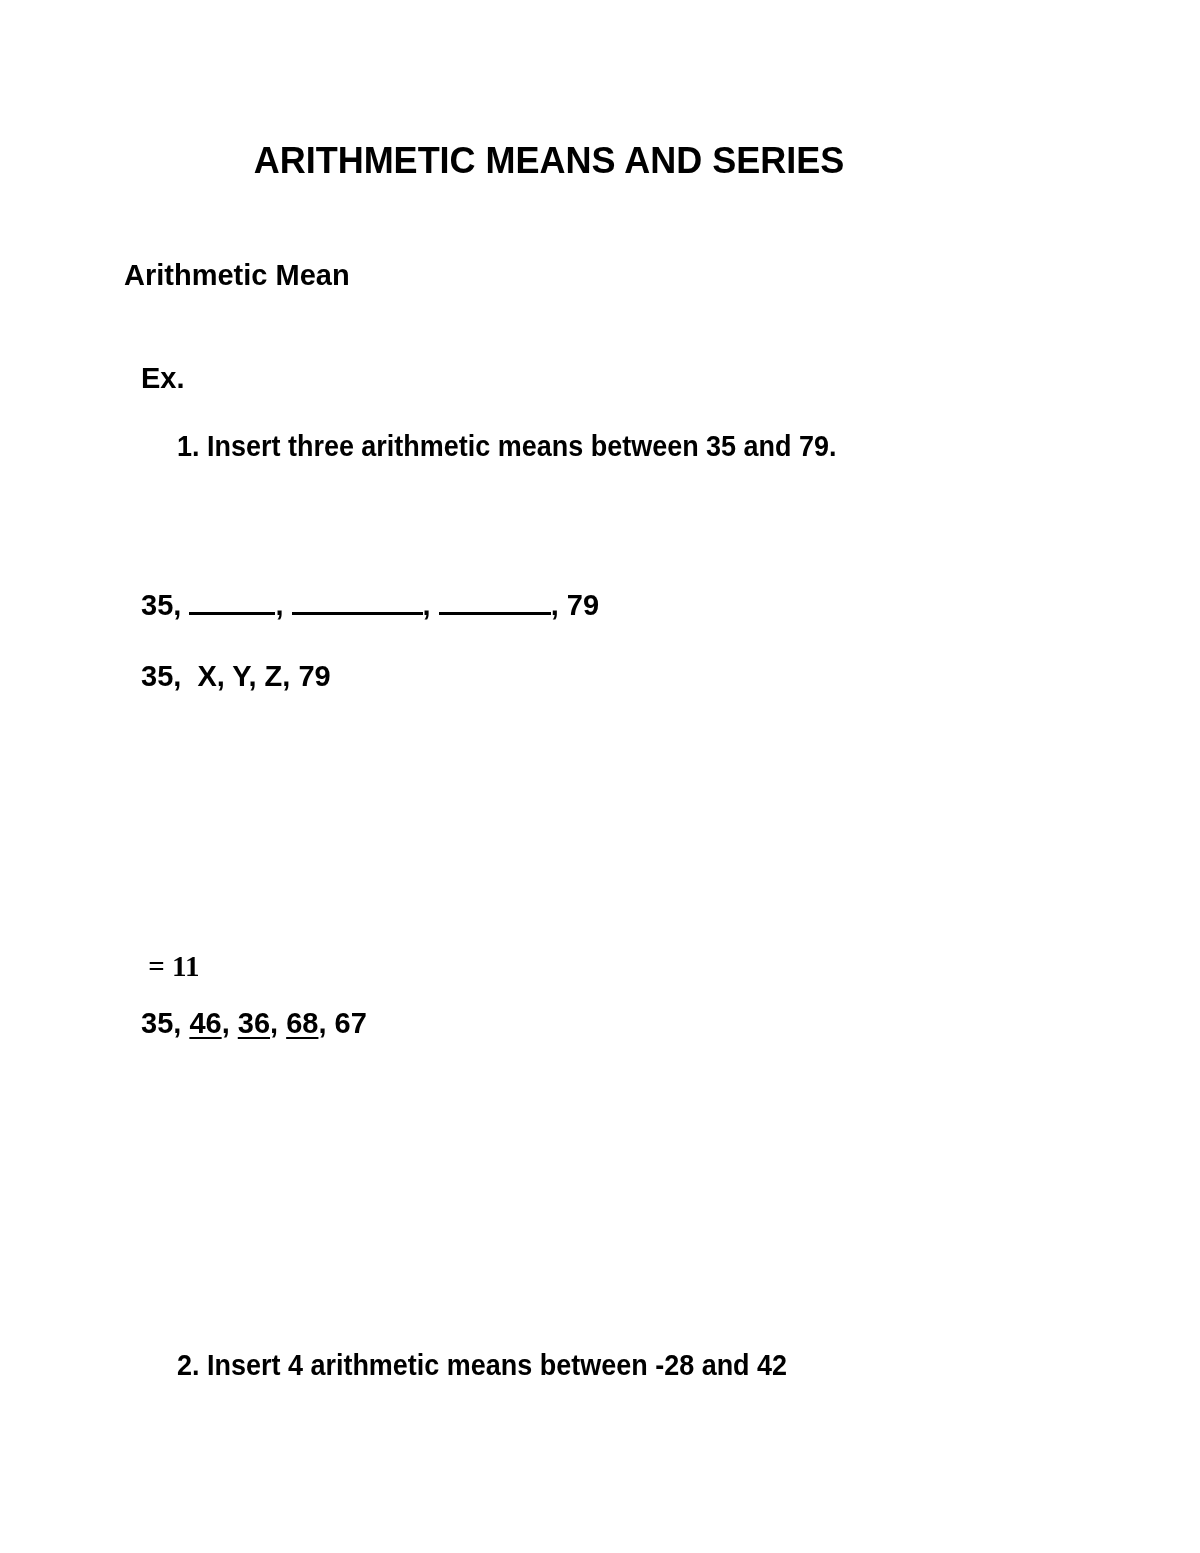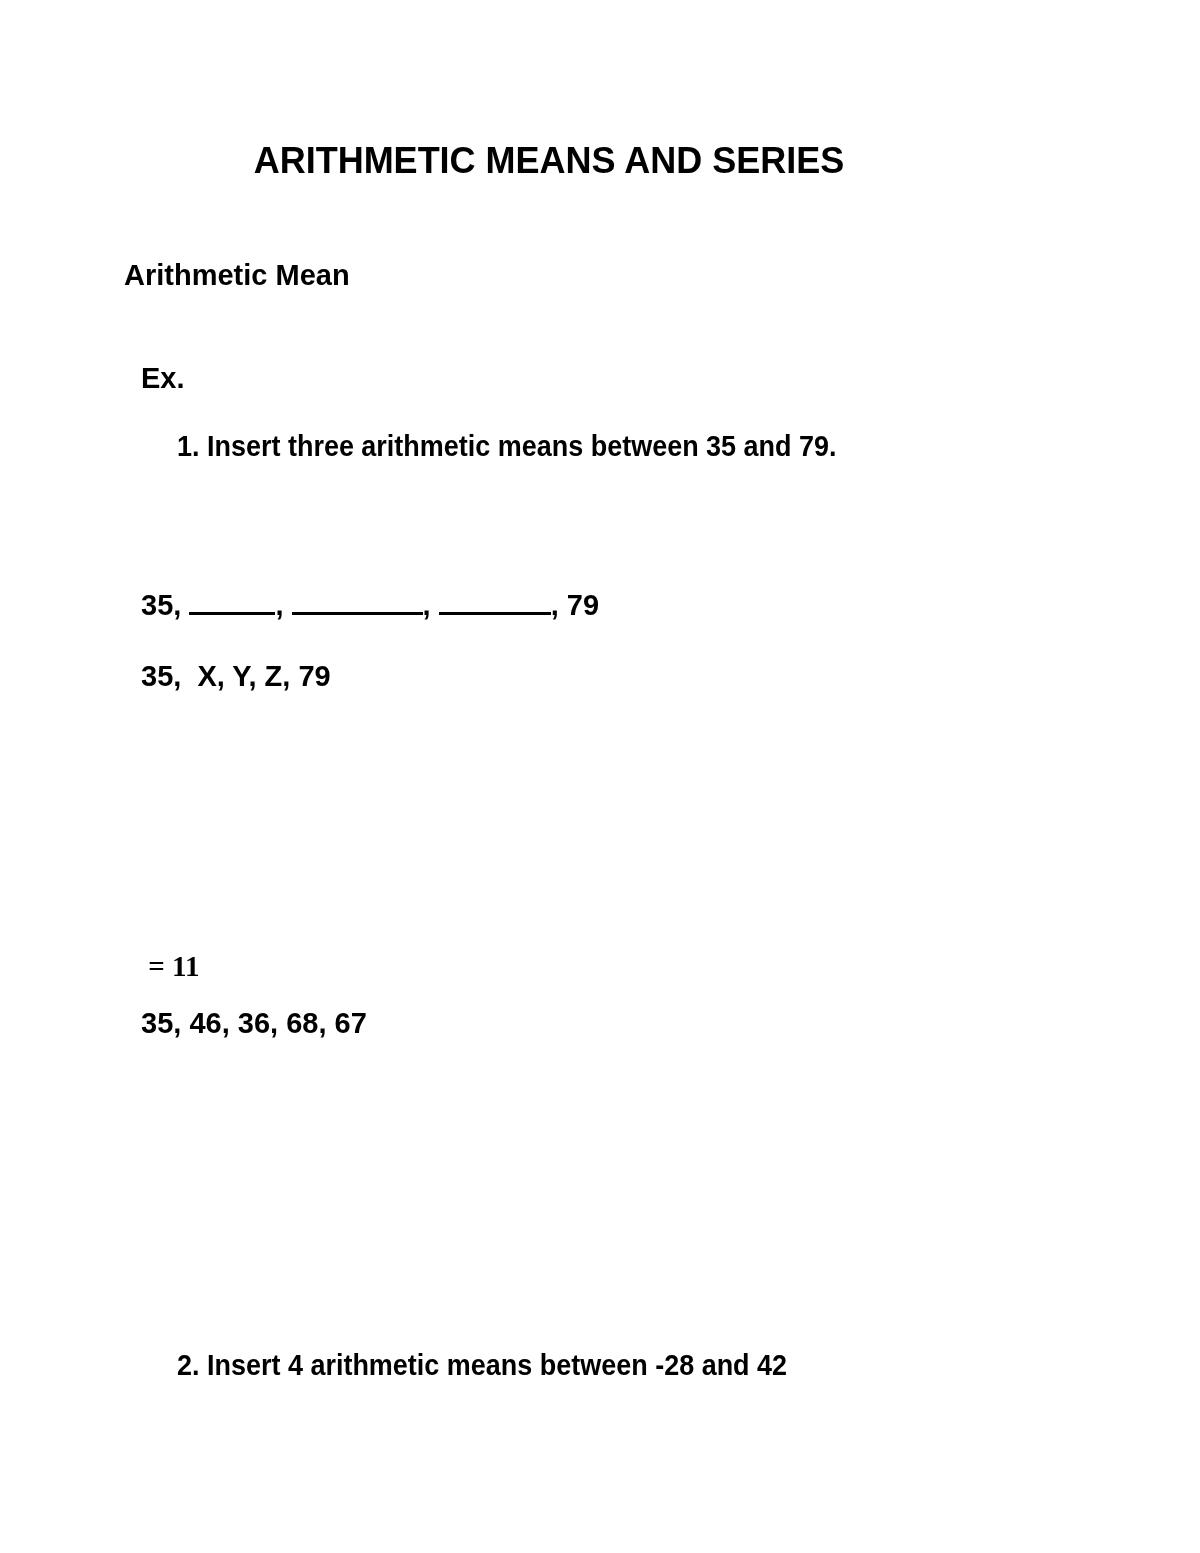--- a/index.html
+++ b/index.html
@@ -35,20 +35,21 @@
       transform-origin: left center;
       transform: scaleX(0.93);
     }
     .blank {
       display: inline-block;
       border-bottom: 3px solid #000;
       height: 22px;
       vertical-align: baseline;
     }
     .u {
+      text-decoration: underline;
       text-decoration-thickness: 2px;
       text-underline-offset: 4px;
     }
   </style>
 </head>
 <body>
 
 <div>
 
   <div class="line title">ARITHMETIC MEANS AND SERIES</div>

